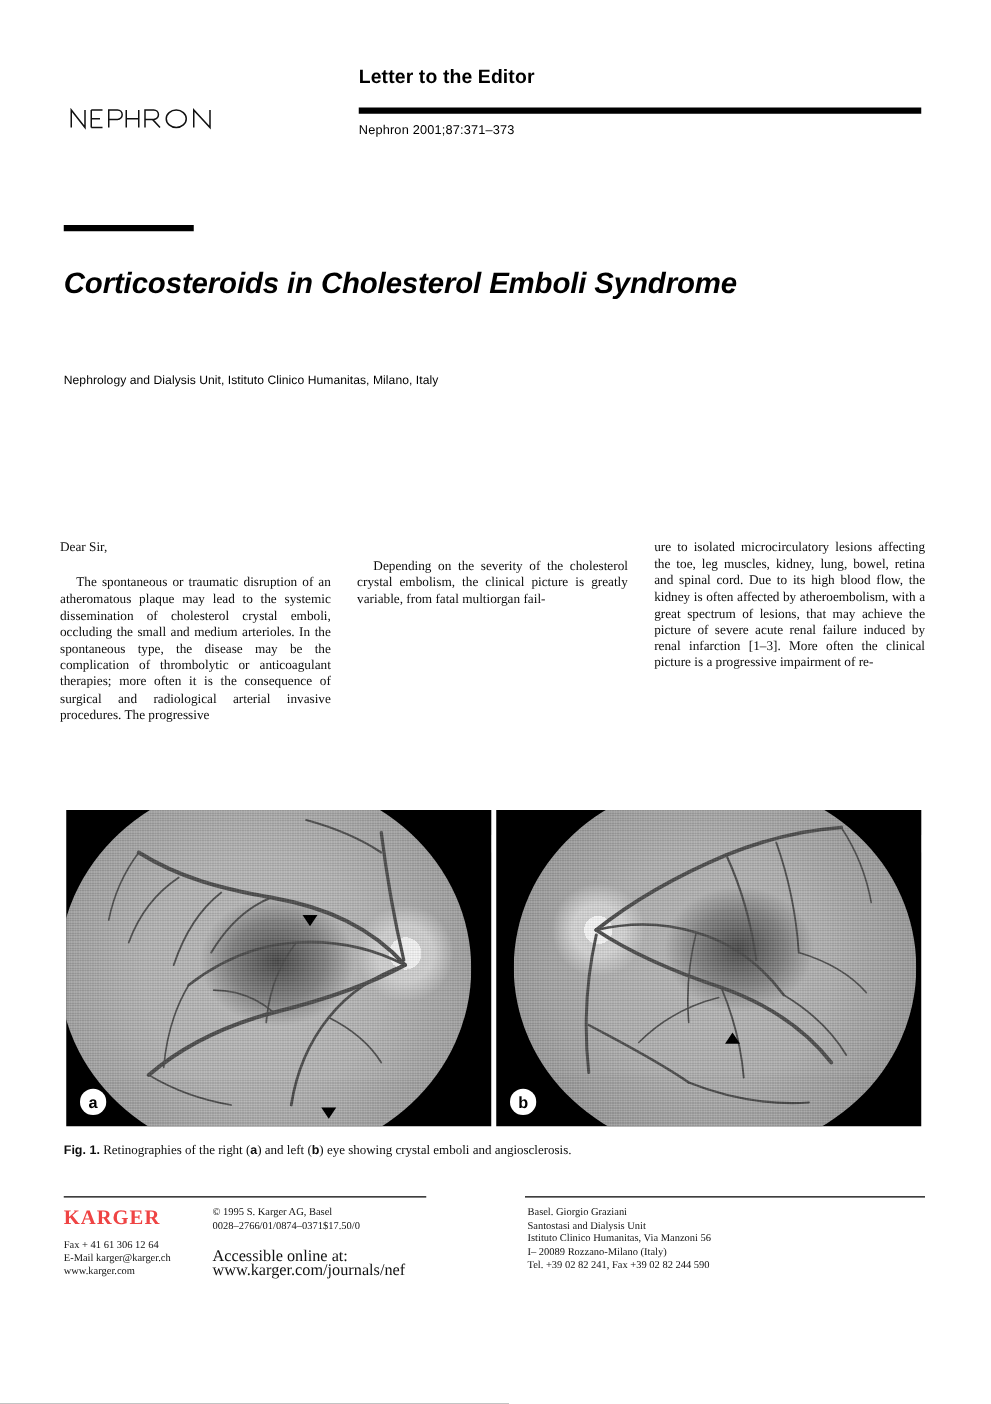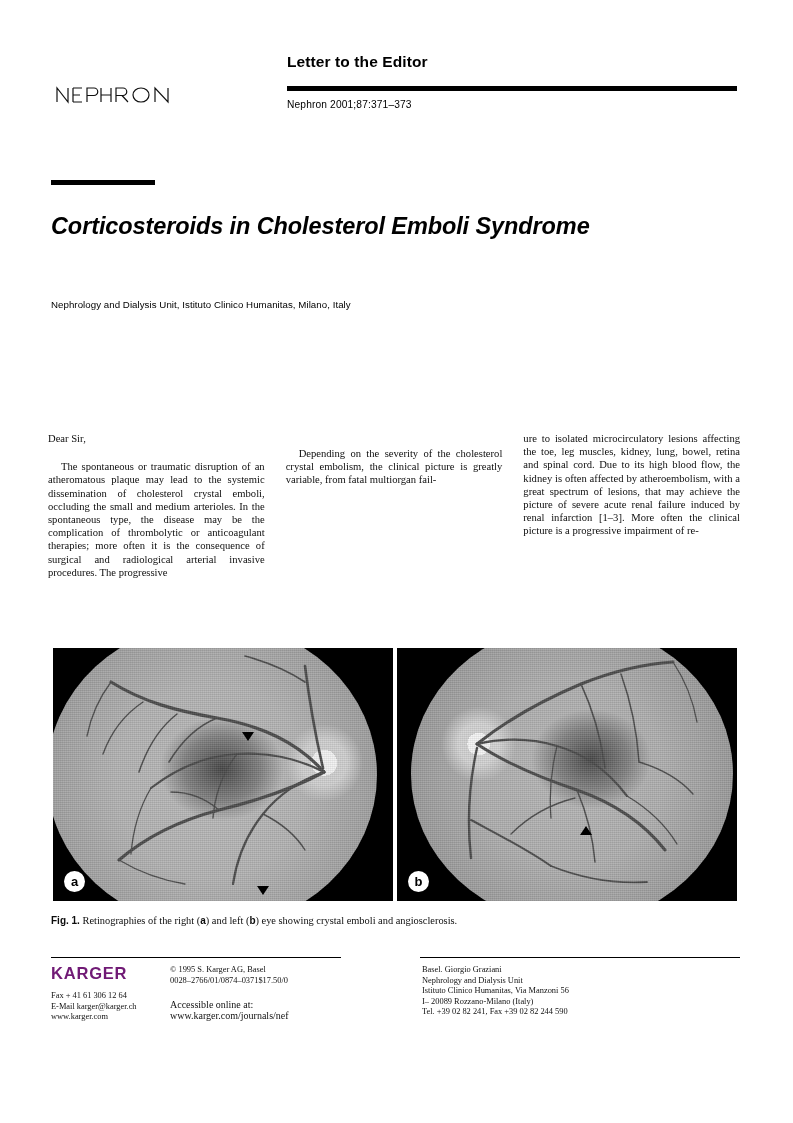--- a/index.html
+++ b/index.html
@@ -231,25 +231,25 @@
     left: 420px;
     top: 957px;
     width: 320px;
     height: 1px;
     background: #000;
   }
   .karger-logo {
     position: absolute;
     left: 51px;
     top: 964px;
-    font-family: Liberation Sans, sans-serif;
+    font-family: Liberation Serif, serif;
     font-weight: bold;
     font-size: 16.5px;
     letter-spacing: 0.8px;
-    color: #701a75;
+    color: #ef4444;
   }
   .karger-contact {
     position: absolute;
     left: 51px;
     top: 991px;
     font-family: "Liberation Serif", serif;
     font-size: 8.4px;
     line-height: 10.6px;
     color: #111;
   }
@@ -260,21 +260,21 @@
     font-family: "Liberation Serif", serif;
     font-size: 8.4px;
     line-height: 10.6px;
     color: #111;
   }
   .online {
     position: absolute;
     left: 170px;
     top: 1000px;
     font-family: "Liberation Serif", serif;
-    font-size: 10px;
+    font-size: 13px;
     line-height: 10.6px;
     color: #111;
   }
   .correspondence {
     position: absolute;
     left: 422px;
     top: 965px;
     font-family: "Liberation Serif", serif;
     font-size: 8.4px;
     line-height: 10.6px;
@@ -414,19 +414,19 @@
     <div>0028–2766/01/0874–0371$17.50/0</div>
   </div>
 
   <div class="online">
     <div>Accessible online at:</div>
     <div>www.karger.com/journals/nef</div>
   </div>
 
   <div class="correspondence">
     <div>Basel. Giorgio Graziani</div>
-    <div>Nephrology and Dialysis Unit</div>
+    <div>Santostasi and Dialysis Unit</div>
     <div>Istituto Clinico Humanitas, Via Manzoni 56</div>
     <div>I– 20089 Rozzano-Milano (Italy)</div>
     <div>Tel. +39 02 82 241, Fax +39 02 82 244 590</div>
   </div>
 
 </div>
 
 </body></html>

